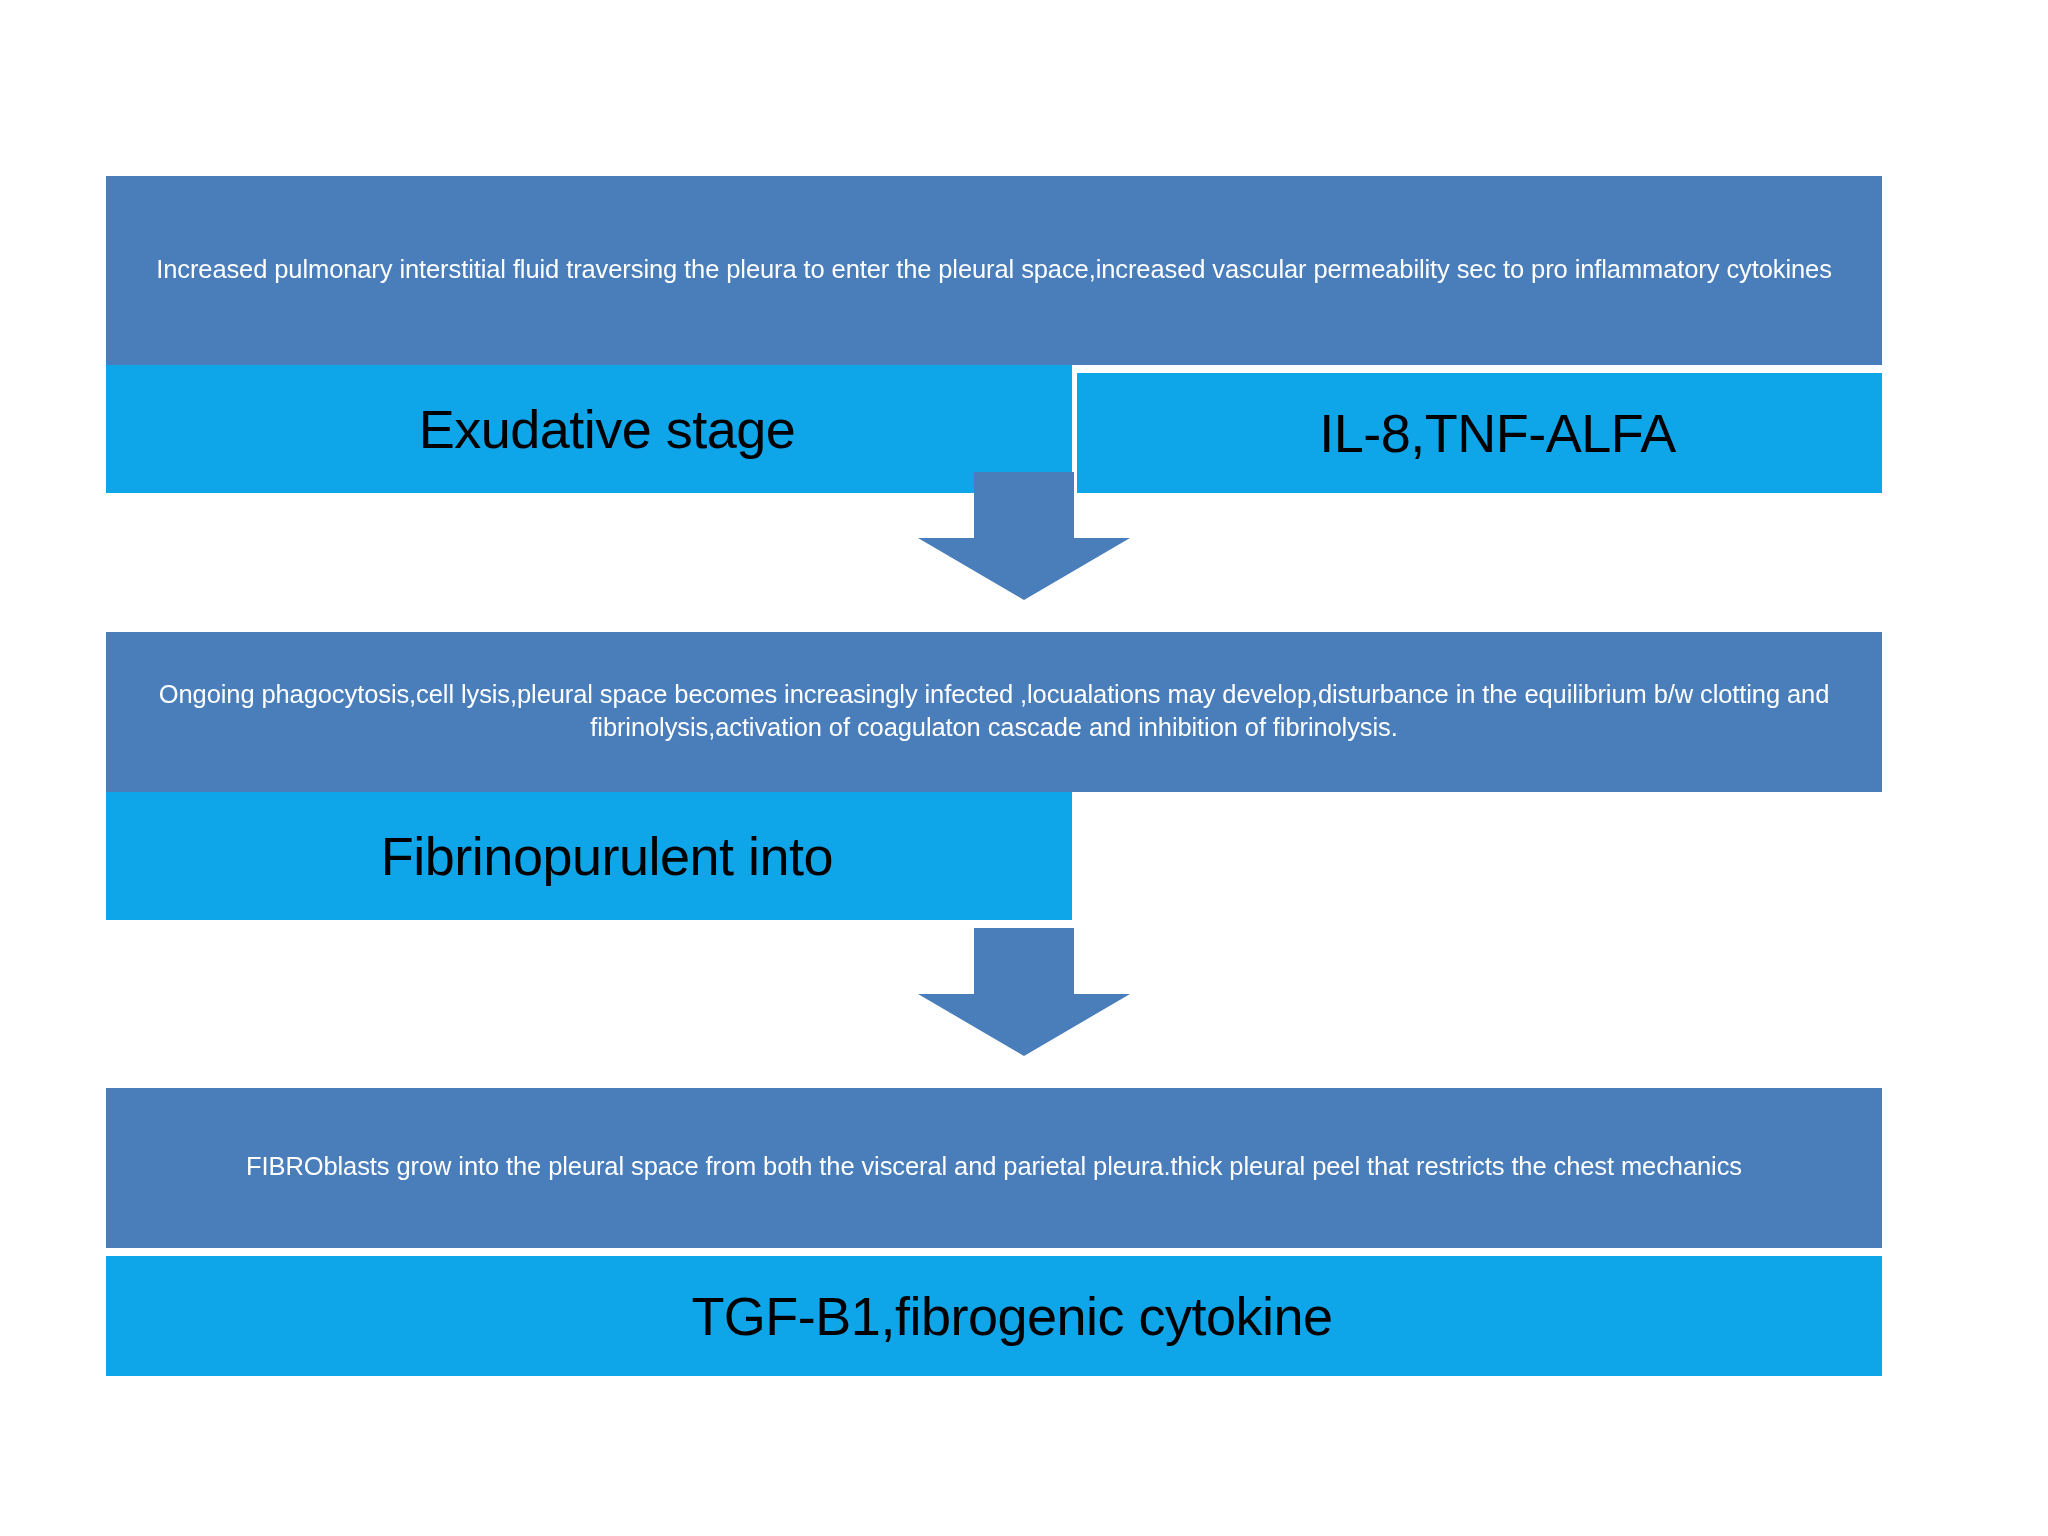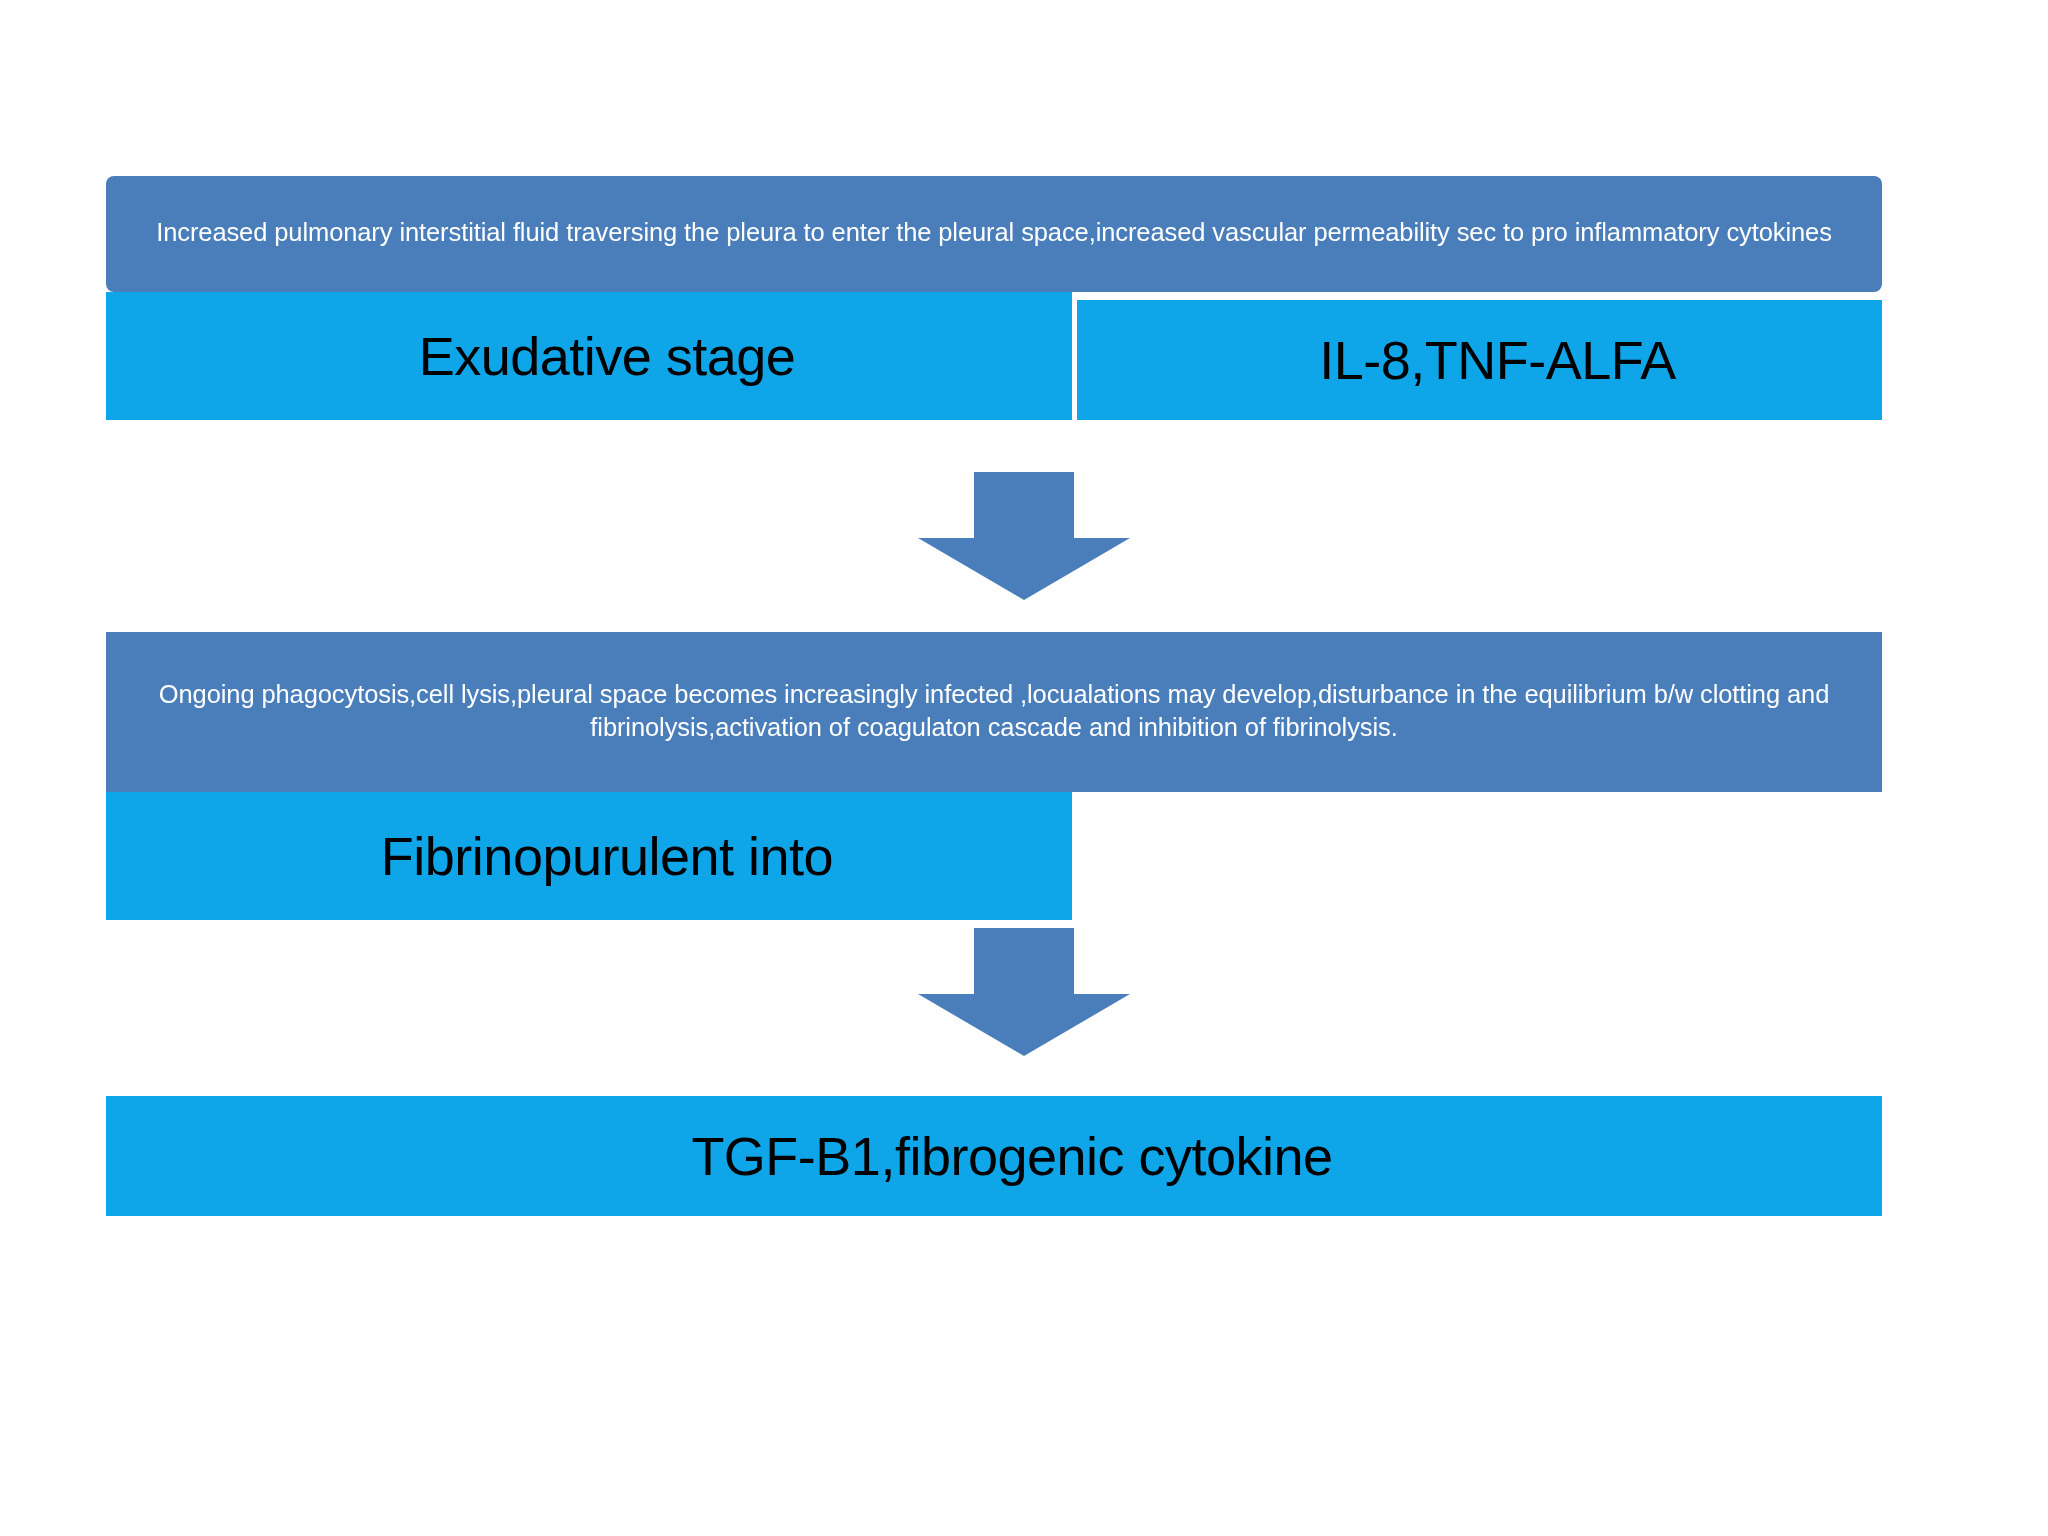--- a/index.html
+++ b/index.html
@@ -40,21 +40,21 @@
     display: flex;
     align-items: center;
     justify-content: center;
     text-align: center;
     padding: 8px 26px 10px 26px;
     font-size: 25.5px;
     line-height: 1.30;
     letter-spacing: -0.1px;
     font-weight: 400;
   }
-  #desc-bar-0 { height: 116px; border-radius: 8px; }
+  #desc-bar-0 { height: 189px; }
   #desc-bar-1 { height: 160px; }
   #desc-bar-2 { height: 160px; }
 
   .desc-text {
     display: block;
     max-width: 1760px;
   }
 
   
   .label-row {
@@ -143,20 +143,23 @@
     </div>
   </div>
 
   <div class="arrow-wrap" id="arrow-1">
     <svg class="down-arrow" viewBox="0 0 212 128" xmlns="http://www.w3.org/2000/svg">
       <polygon class="arrow-shape" points="56,0 156,0 156,66 212,66 106,128 0,66 56,66"></polygon>
     </svg>
   </div>
 
   <div class="stage-group" id="stage-group-2">
+    <div class="desc-bar" id="desc-bar-2">
+      <span class="desc-text">FIBROblasts grow into the pleural space from both the visceral and parietal pleura.thick pleural peel that restricts the chest mechanics</span>
+    </div>
     <div class="label-row">
       <div class="label-cell cytokines">
         <span>TGF-B1,fibrogenic cytokine</span>
       </div>
     </div>
   </div>
 
 </div>
 
 </body></html>

